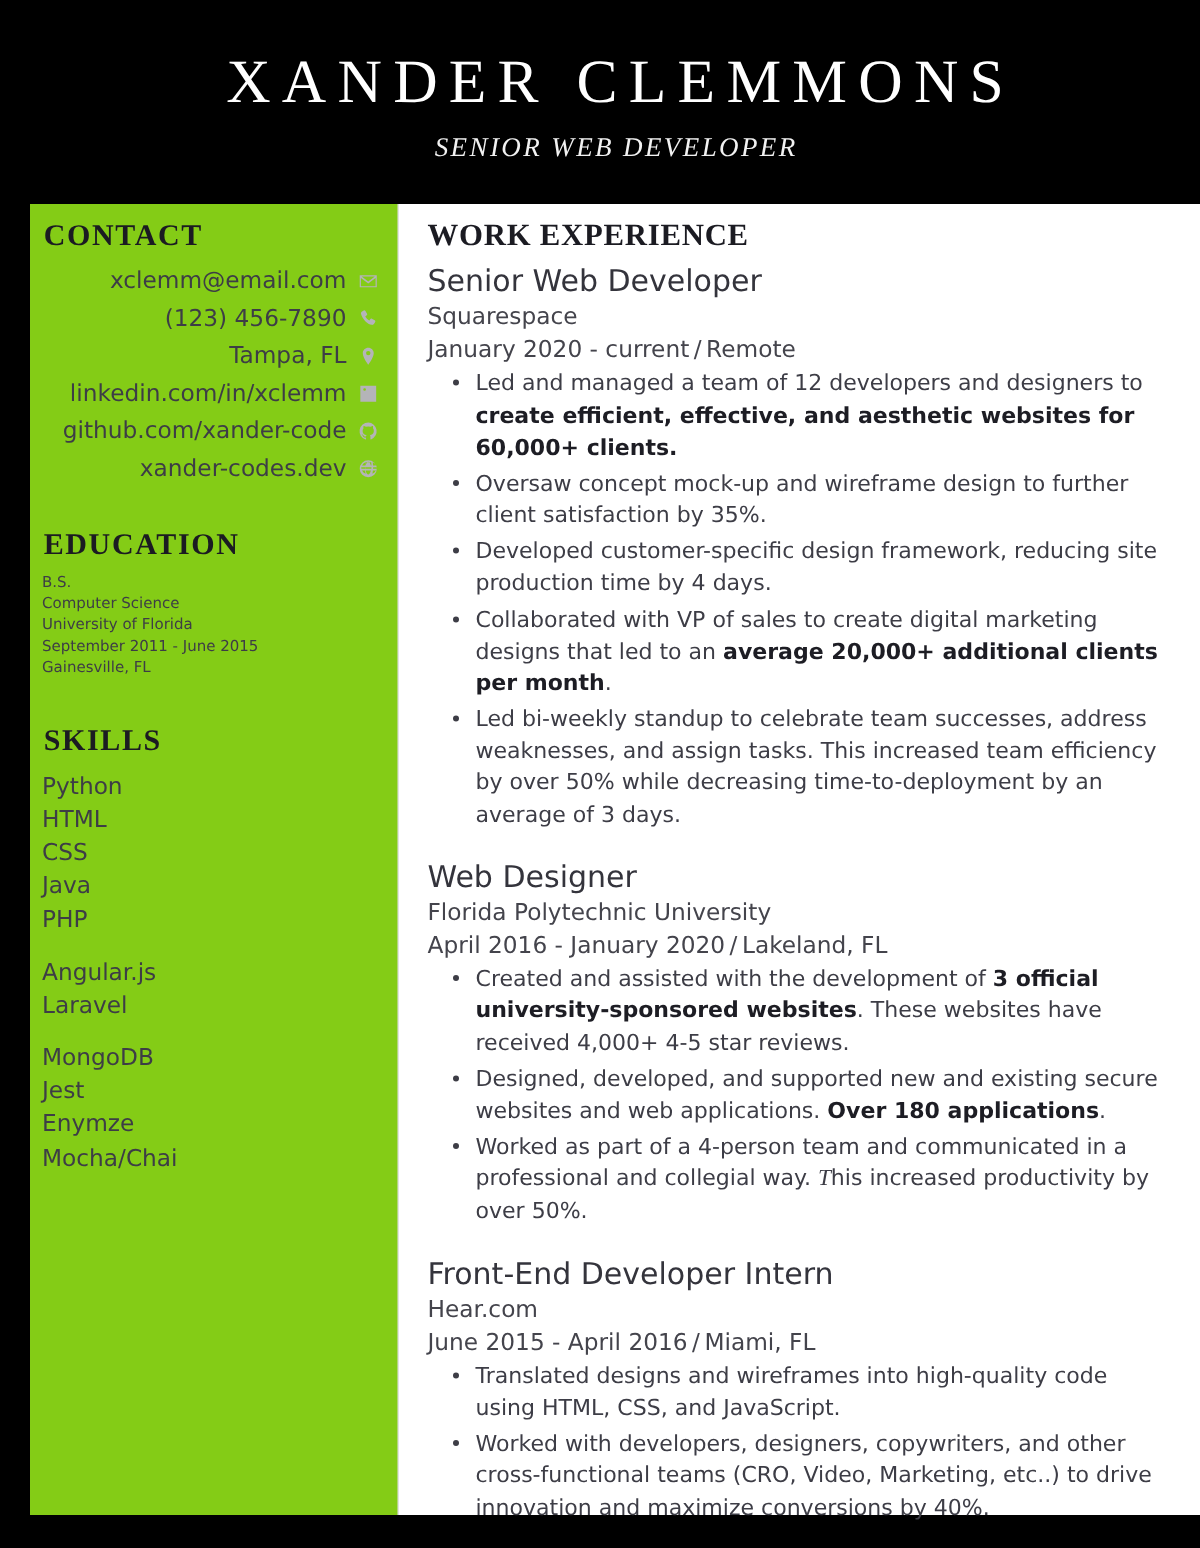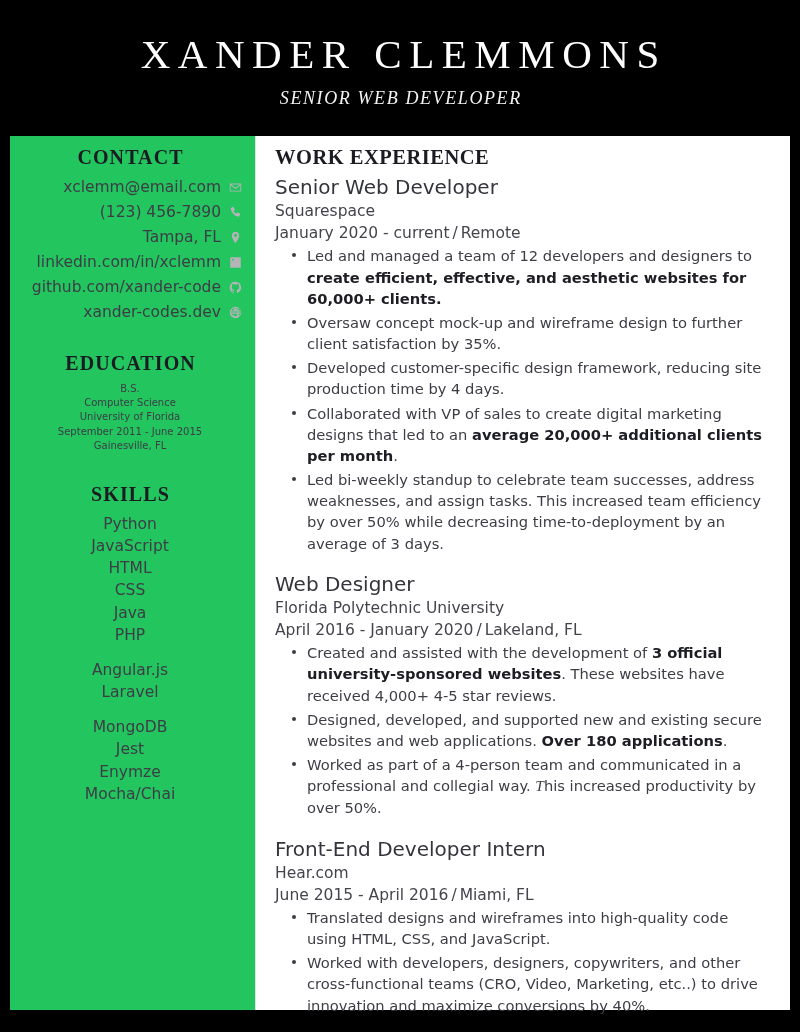--- a/index.html
+++ b/index.html
@@ -7,21 +7,21 @@
     margin: 0; padding: 0;
     background: #000000;
   }
   body {
     width: 800px; height: 1032px;
     font-family: "DejaVu Sans", sans-serif;
     overflow: hidden;
   }
   .page {
     position: absolute;
-    left: 10px; top: 0;
+    left: 20px; top: 0;
     width: 780px; height: 1010px;
     background: #ffffff;
     display: flex;
     flex-direction: column;
   }
   
   .header {
     background: #000000;
     width: 100%;
     height: 136px;
@@ -54,24 +54,24 @@
   }
   
   .body-wrap {
     display: flex;
     flex: 1 1 auto;
     min-height: 0;
   }
   .sidebar {
     width: 246px;
     flex: 0 0 246px;
-    background: #22c55e;
+    background: #84cc16;
     border-right: 1px solid #e2e2e2;
     padding: 10px 13px 16px 8px;
-    text-align: center;
+    text-align: left;
   }
   .main {
     flex: 1 1 auto;
     background: #ffffff;
     padding: 10px 20px 0 19px;
     min-width: 0;
   }
   
   .side-heading {
     font-family: "Liberation Serif", "DejaVu Serif", serif;
@@ -251,21 +251,20 @@
           <div class="edu-line">Computer Science</div>
           <div class="edu-line">University of Florida</div>
           <div class="edu-line">September 2011 - June 2015</div>
           <div class="edu-line">Gainesville, FL</div>
         </div>
 
       <h2 class="side-heading skills">SKILLS</h2>
       <div id="skills-list">
           <div class="skill-group">
             <div class="skill-line">Python</div>
-            <div class="skill-line">JavaScript</div>
             <div class="skill-line">HTML</div>
             <div class="skill-line">CSS</div>
             <div class="skill-line">Java</div>
             <div class="skill-line">PHP</div>
           </div>
           <div class="skill-group">
             <div class="skill-line">Angular.js</div>
             <div class="skill-line">Laravel</div>
           </div>
           <div class="skill-group">

